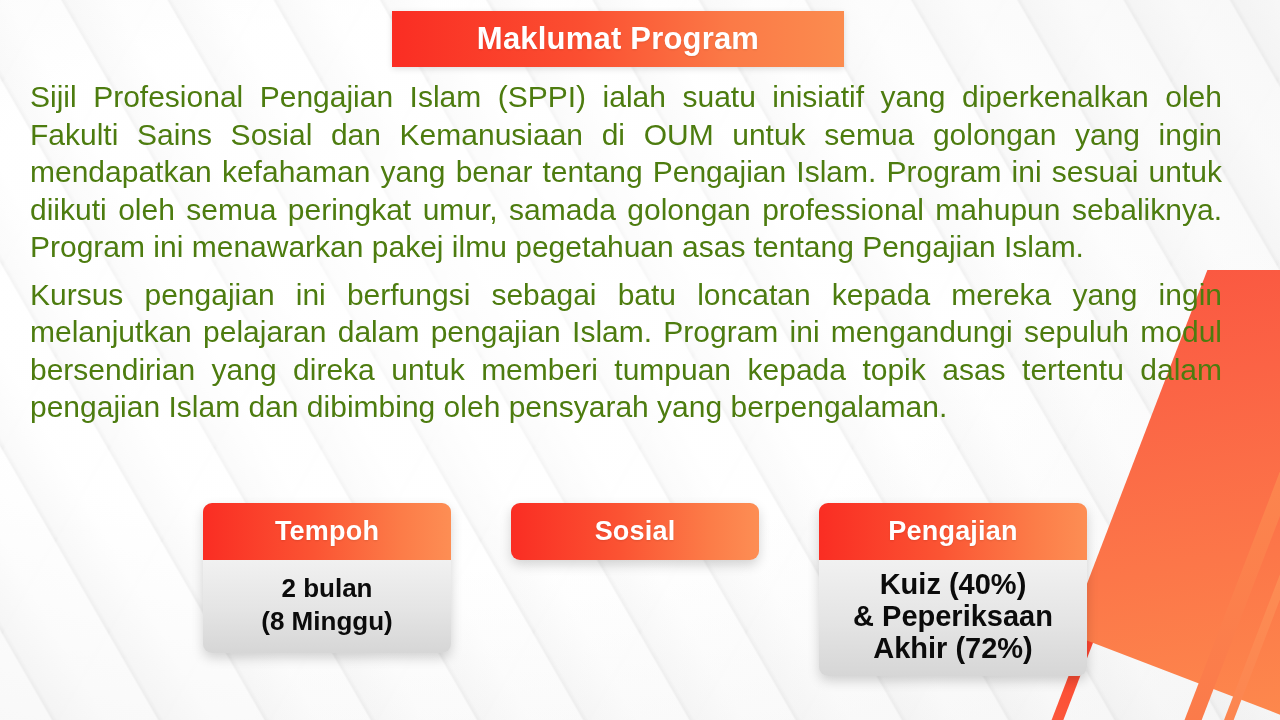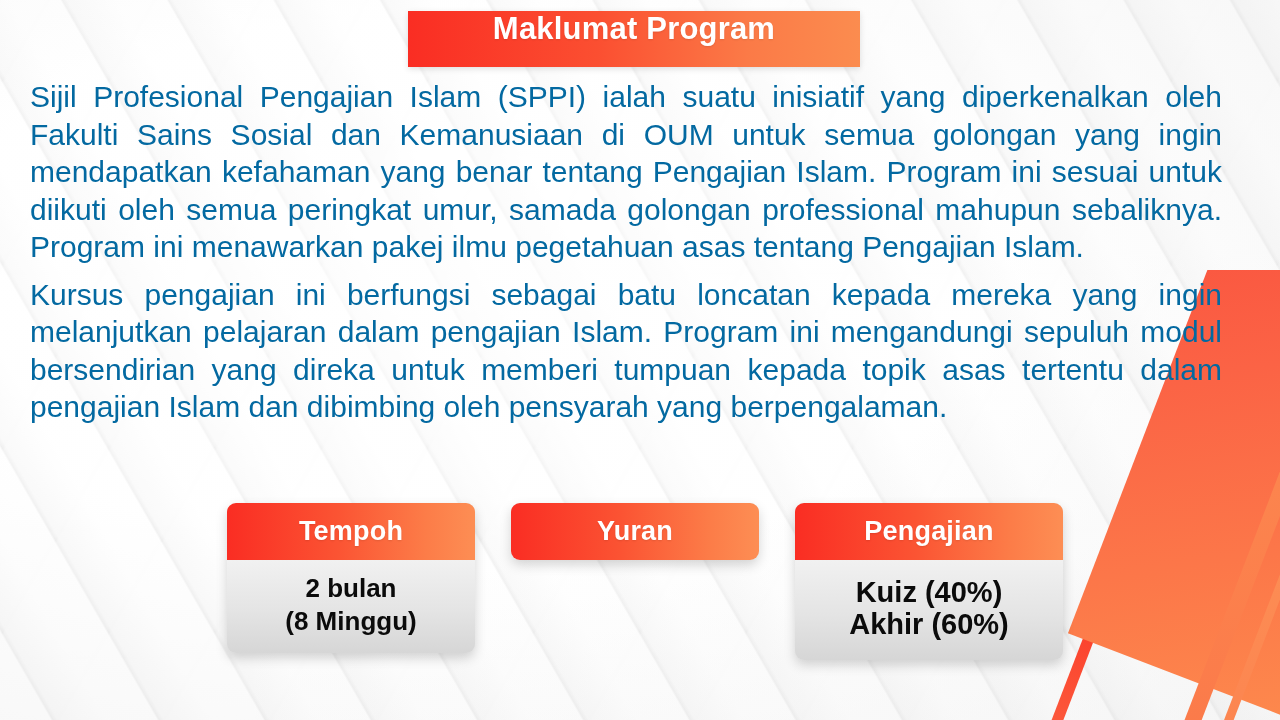--- a/index.html
+++ b/index.html
@@ -80,59 +80,59 @@
   .band-sliver {
     right:222px; bottom:-14px;
     width:11px; height:190px;
     transform:rotate(21deg);
     background:linear-gradient(180deg,#fb2f22 0%,#fc5a3c 100%);
   }
 
   
   .title-banner {
     position:absolute;
-    left:408px; top:11px;
+    left:392px; top:11px;
     width:452px; height:56px;
     background:linear-gradient(90deg,#fa2d23 0%,#fb4f31 42%,#fb7a47 75%,#fb8c4f 100%);
-    display:flex; justify-content:center;
+    display:flex; align-items:center; justify-content:center;
     box-shadow:0 2px 6px rgba(0,0,0,0.12);
   }
   .title-banner .title-text {
     color:#ffffff;
     font-size:31px;
     font-weight:bold;
     letter-spacing:0.2px;
     text-shadow:0 1px 2px rgba(0,0,0,0.10);
   }
 
   
   .body-copy {
     position:absolute;
     left:30px; top:78px;
     width:1192px;
   }
   .body-copy p {
     font-size:30px;
     line-height:37.5px;
-    color:#0369a1;
+    color:#4d7c0f;
     text-align:justify;
     text-justify:inter-word;
     margin-bottom:10px;
   }
   .body-copy p:last-child { margin-bottom:8px; }
 
   
   .cards {
     position:absolute;
     left:0; top:503px;
     width:1280px;
     display:flex;
     justify-content:center;
     align-items:flex-start;
-    gap:36px;
+    gap:60px;
     padding-left:10px;
   }
   .card {
     width:248px;
     border-radius:9px;
     overflow:hidden;
     box-shadow:0 5px 12px rgba(0,0,0,0.17);
     background:#e6e6e6;
   }
   .card-head {
@@ -197,29 +197,30 @@
         <span>Tempoh</span>
       </div>
       <div class="card-body">
         <div class="line">2 bulan</div>
         <div class="line">(8 Minggu)</div>
       </div>
     </div>
 
     <div class="card">
       <div class="card-head">
-        <span>Yuran</span>
+        <span>Sosial</span>
       </div>
     </div>
 
     <div class="card card-wide card-tall">
       <div class="card-head">
         <span>Pengajian</span>
       </div>
       <div class="card-body">
         <div class="line">Kuiz (40%)</div>
-        <div class="line">Akhir (60%)</div>
+        <div class="line">&amp; Peperiksaan</div>
+        <div class="line">Akhir (72%)</div>
       </div>
     </div>
 
   </div>
 
 </div>
 
 </body></html>

